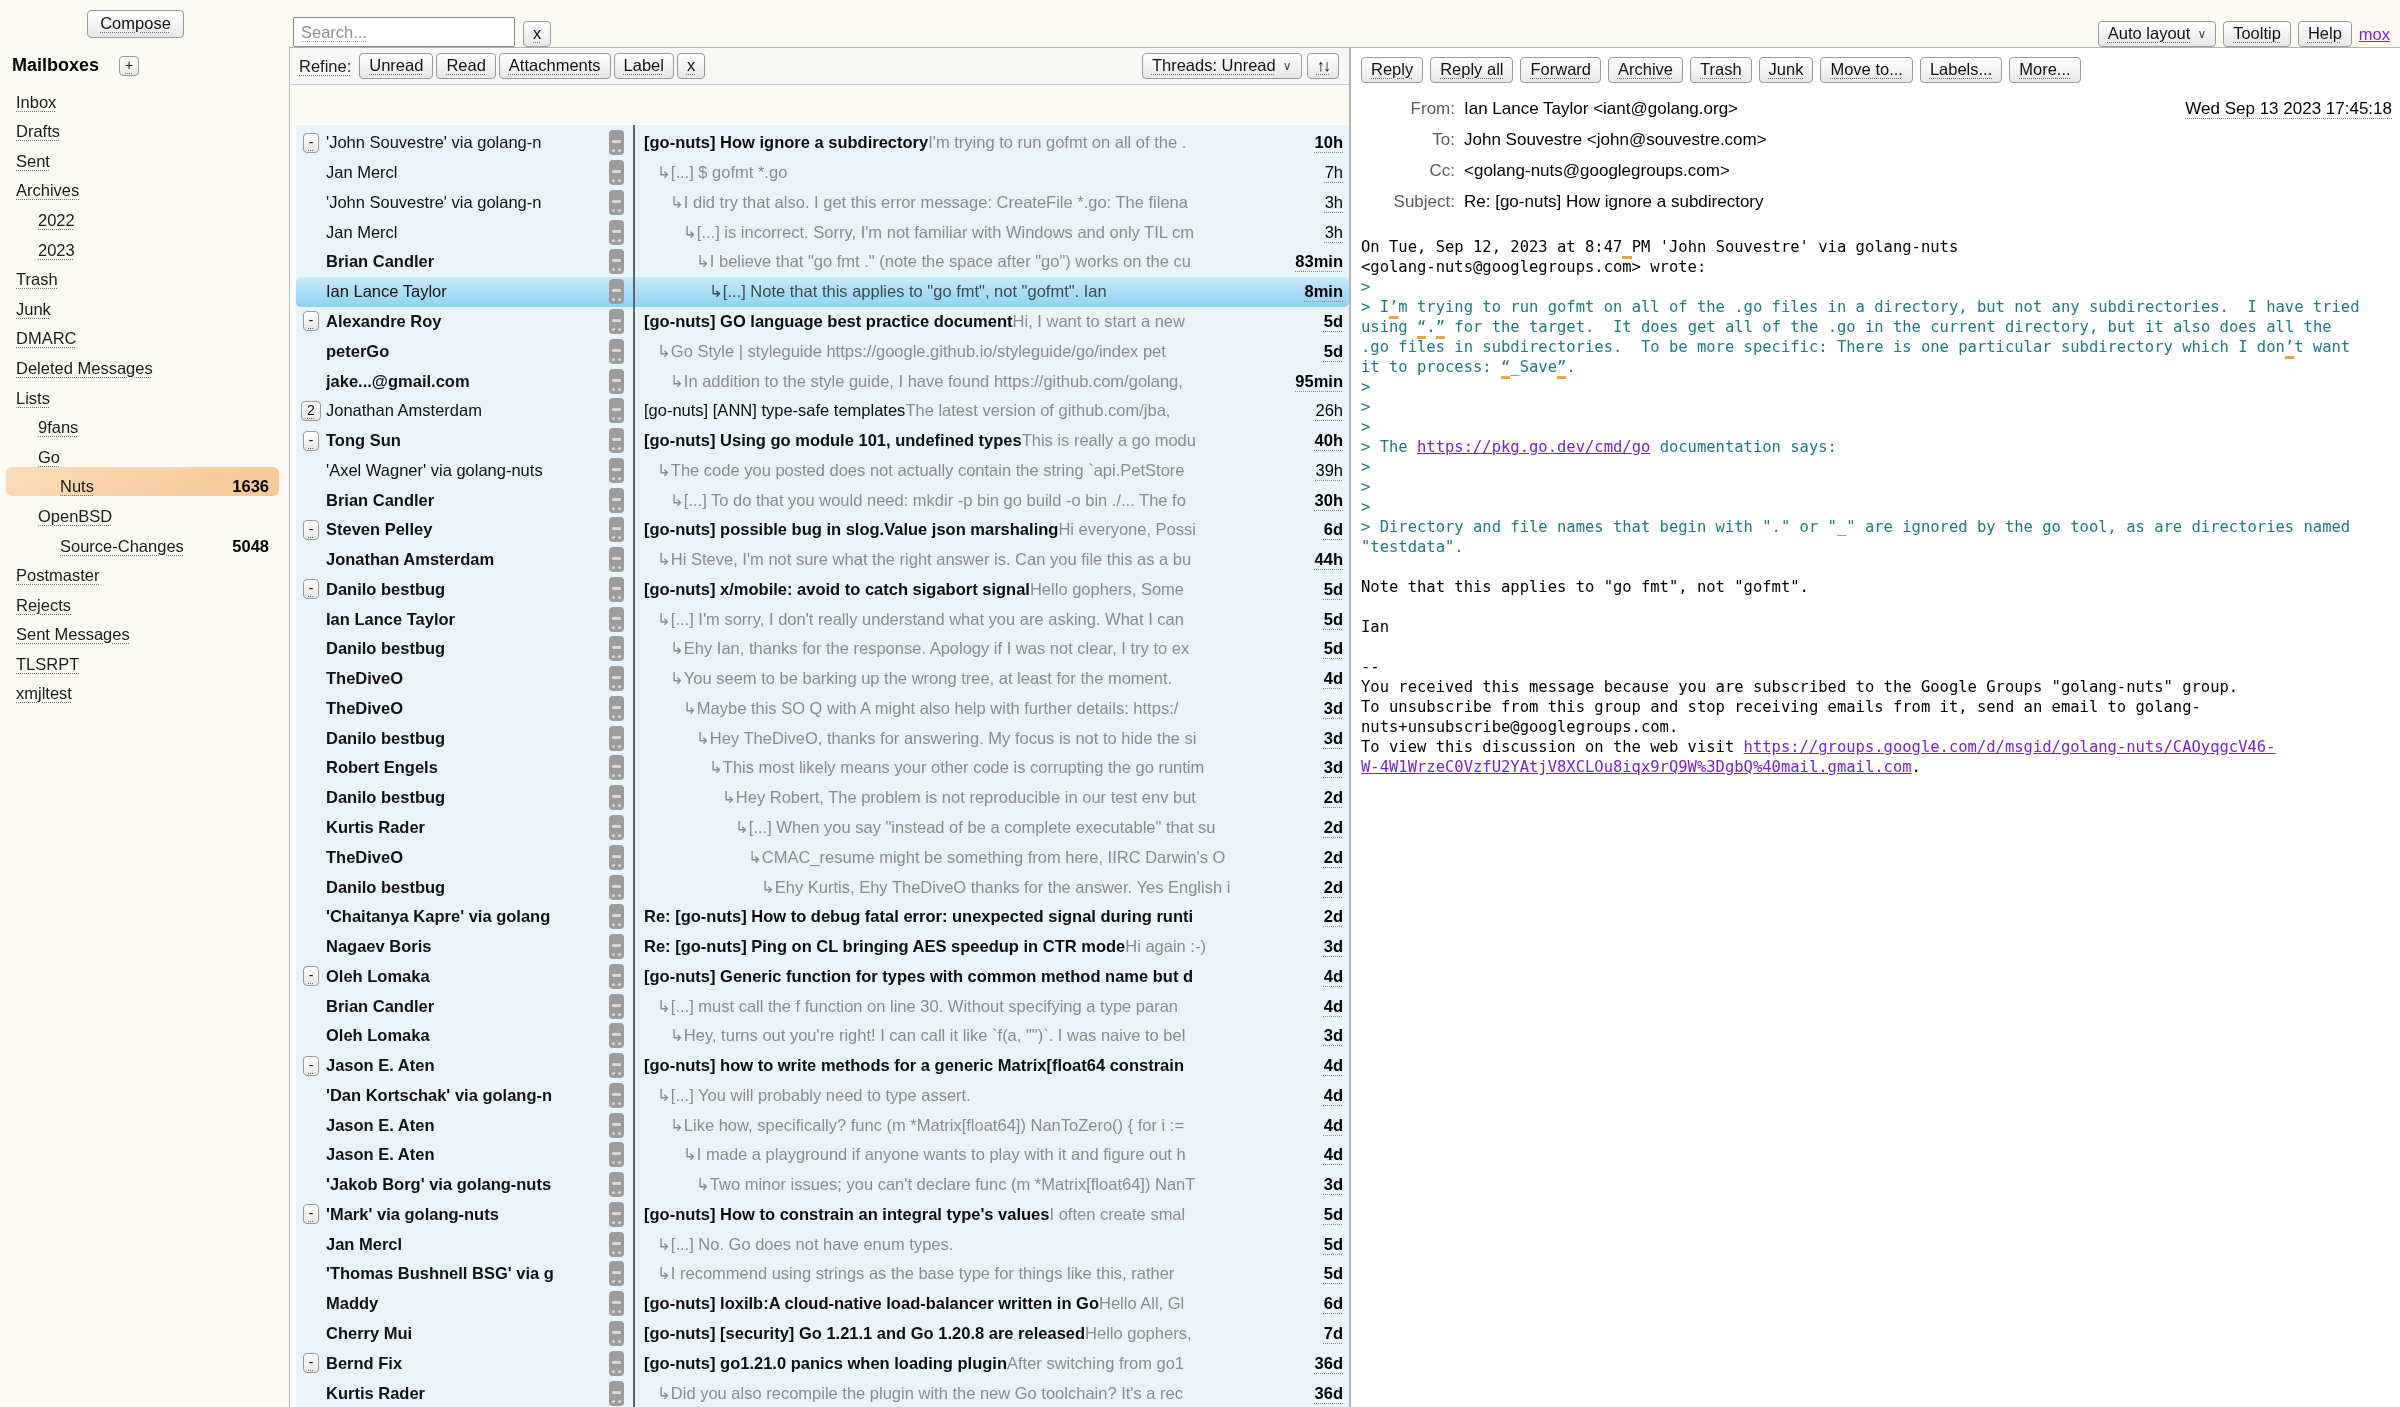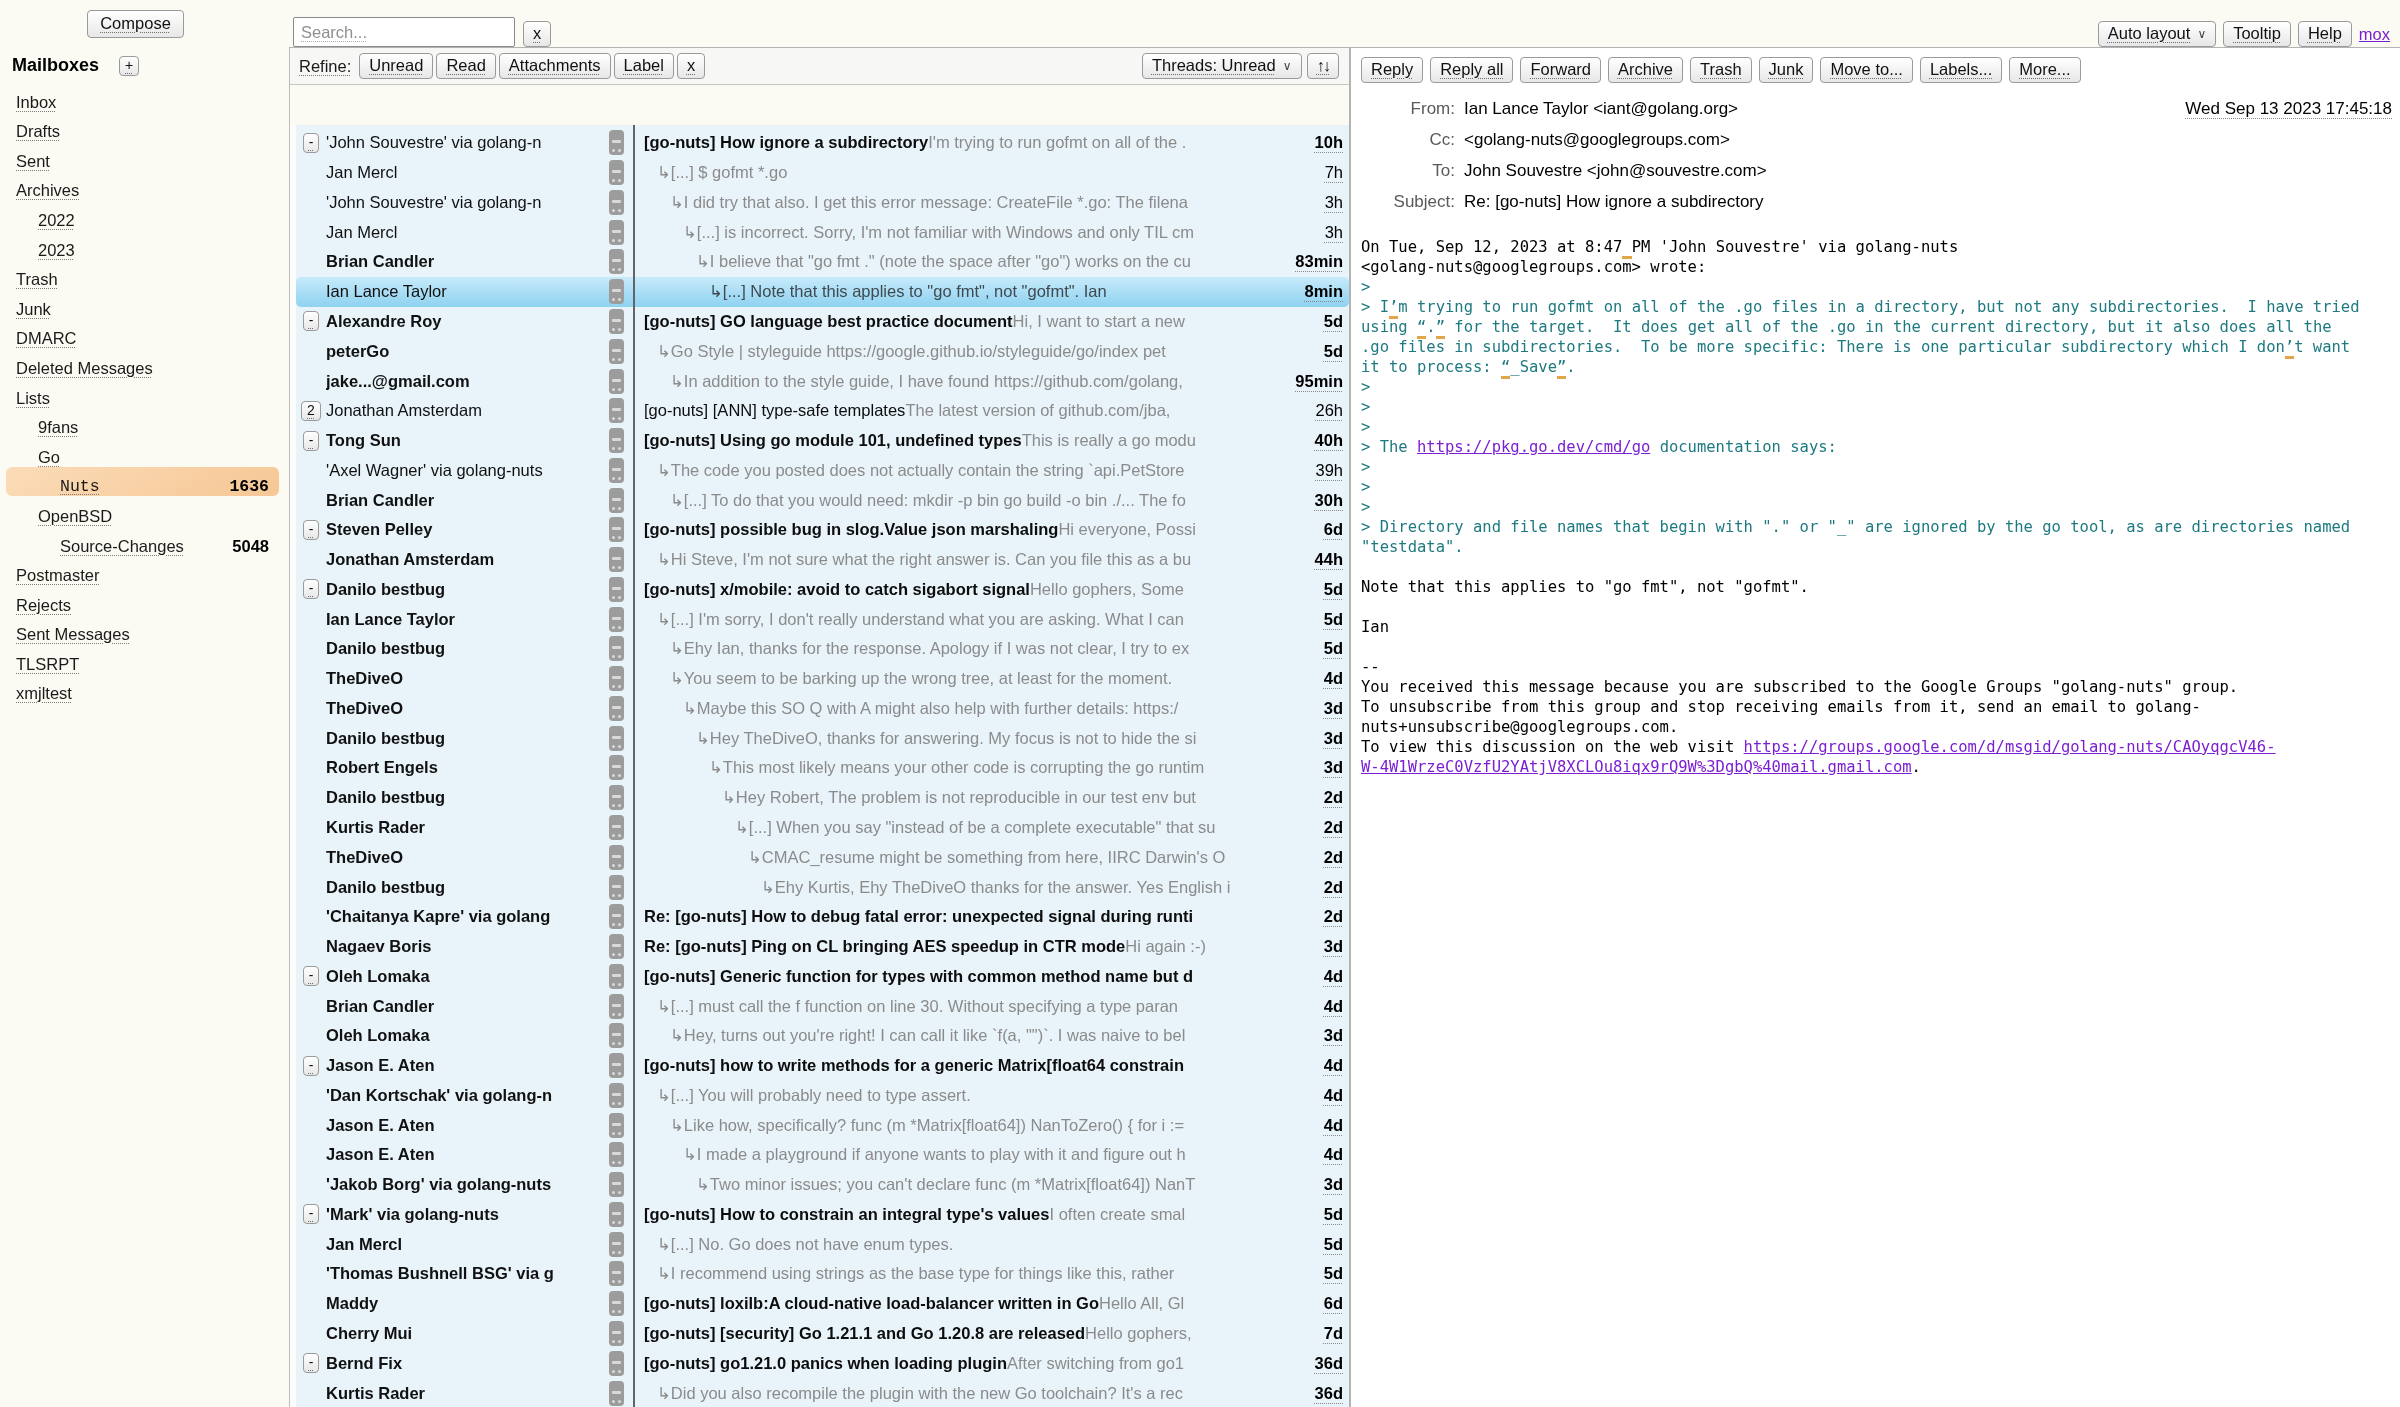--- a/index.html
+++ b/index.html
@@ -8,21 +8,21 @@
   
   .sidebar{width:289px;flex:none;display:flex;flex-direction:column;background:#fcfbf3;}
   .side-top{height:47px;flex:none;display:flex;align-items:center;justify-content:center;}
   .side-top .btn{margin-right:18px;padding:3px 12px 4px;}
   .mbx-hdr{display:flex;align-items:center;gap:20px;padding:8px 0 2px 12px;}
   .mbx-title{font-weight:bold;font-size:18px;color:#000;}
   .mbx-list{margin-top:4px;}
   .mbx-item{display:flex;align-items:flex-end;height:29.6px;margin:0 10px 0 6px;padding:0 10px;border-radius:6px;cursor:pointer;}
   .mbx-item .lbl{text-decoration:underline dotted #7a7a7a 1px;text-underline-offset:3px;white-space:nowrap;}
   .mbx-item .cnt{margin-left:auto;font-weight:bold;color:#000;}
-  .mbx-item.active{background:linear-gradient(150deg,var(--c-active_mailbox_light,#fbdcb8),var(--c-active_mailbox,#f6c795));font-family:Liberation Mono, monospace;}
+  .mbx-item.active{background:linear-gradient(150deg,var(--c-active_mailbox_light,#fbdcb8),var(--c-active_mailbox,#f6c795));}
   .sp{flex:none;display:inline-block;}
   
   .btn{display:inline-flex;align-items:center;background:linear-gradient(#ffffff,#e7e7e7);
     border:1px solid #9a9a9a;border-radius:4px;padding:2px 9px 3px;color:#111;font-size:16.5px;
     font-family:inherit;cursor:pointer;white-space:nowrap;}
   .btn .t{text-decoration:underline dotted #6e6e6e 1px;text-underline-offset:3px;}
   .btn.mini{padding:0 5px 1px;font-size:14px;line-height:17px;}
   .chev{font-size:12px;margin-left:7px;color:#444;}
   .link{color:var(--c-accent,#7b1fd2);text-decoration:underline;cursor:pointer;}
   
@@ -866,26 +866,26 @@
               <span class="t">More...</span>
             </button>
           </div>
         <div class="hdrs">
           <span class="date">Wed Sep 13 2023 17:45:18</span>
           <div class="hrow">
             <span class="hlabel">From:</span>
             <span class="hval">Ian Lance Taylor &lt;iant@golang.org&gt;</span>
           </div>
           <div class="hrow">
+            <span class="hlabel">To:</span>
+            <span class="hval">John Souvestre &lt;john@souvestre.com&gt;</span>
+          </div>
+          <div class="hrow">
             <span class="hlabel">Cc:</span>
             <span class="hval">&lt;golang-nuts@googlegroups.com&gt;</span>
-          </div>
-          <div class="hrow">
-            <span class="hlabel">To:</span>
-            <span class="hval">John Souvestre &lt;john@souvestre.com&gt;</span>
           </div>
           <div class="hrow">
             <span class="hlabel">Subject:</span>
             <span class="hval">Re: [go-nuts] How ignore a subdirectory</span>
           </div>
         </div>
         <div class="body">
             <div class="bl"><span>On Tue, Sep 12, 2023 at 8:47</span><span class="m"> </span><span>PM 'John Souvestre' via golang-nuts</span></div>
             <div class="bl"><span>&lt;golang-nuts@googlegroups.com&gt; wrote:</span></div>
             <div class="bl"><span class="q">&gt;</span></div>

